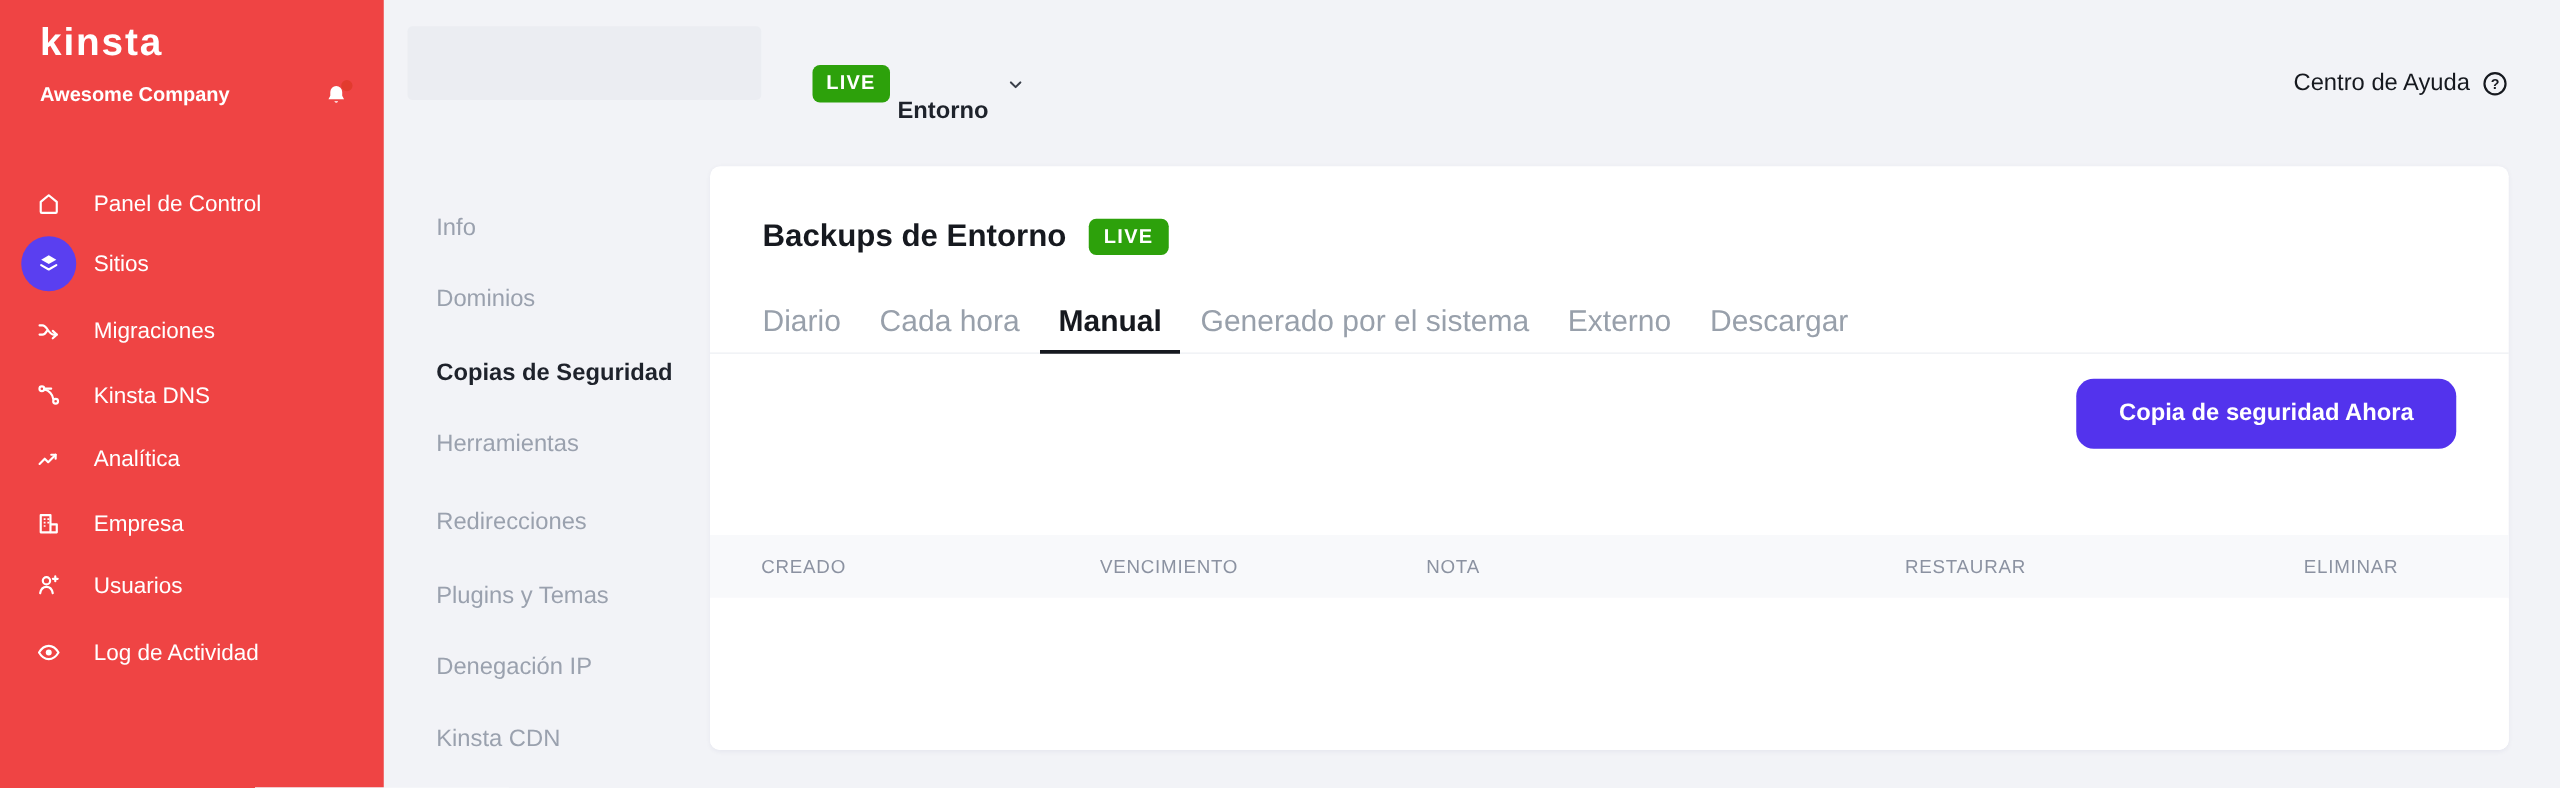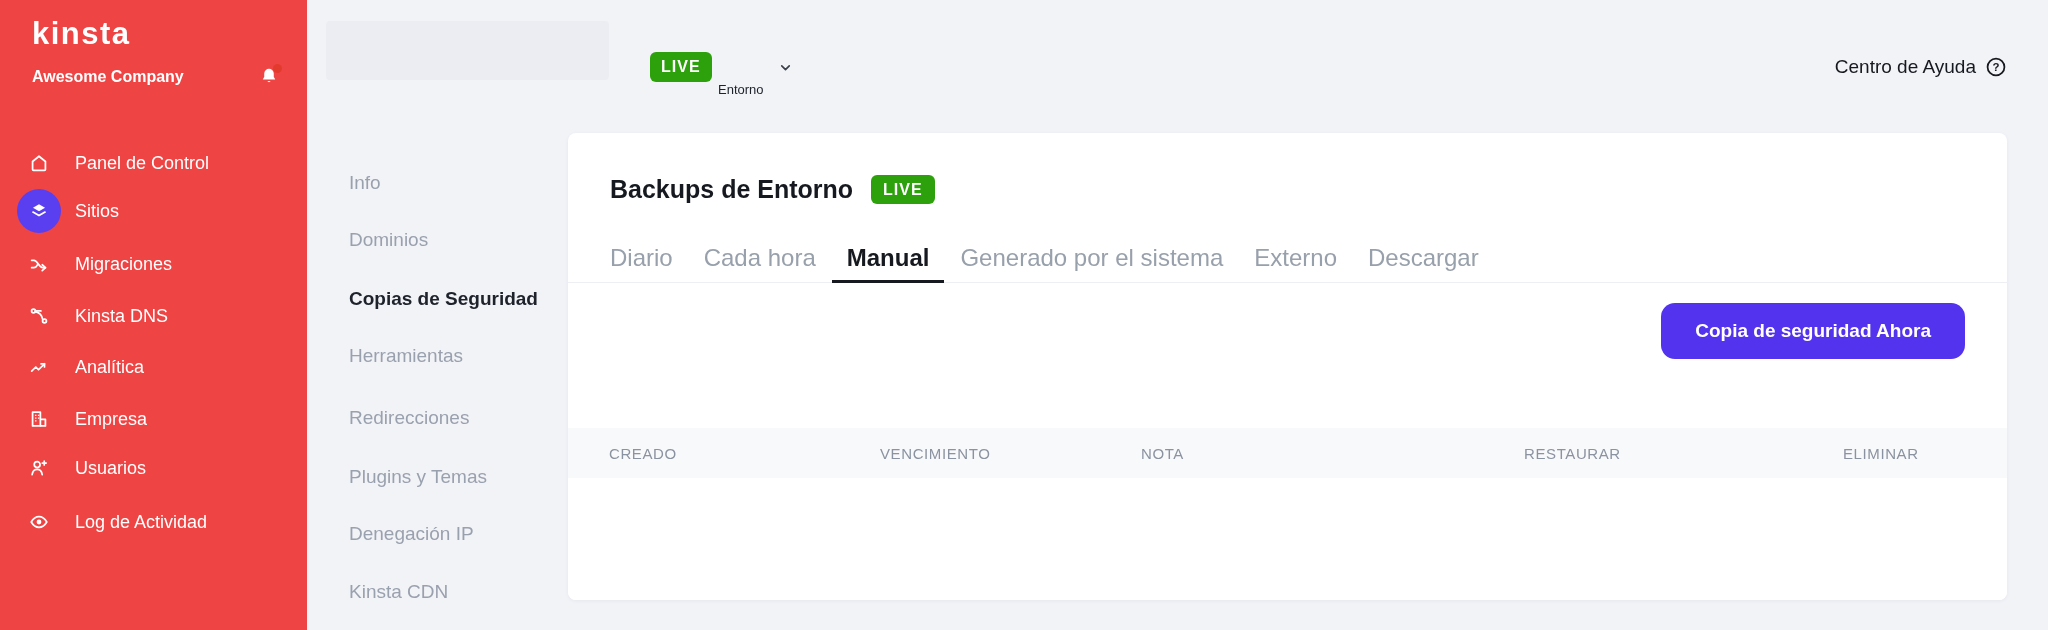--- a/index.html
+++ b/index.html
@@ -21,21 +21,21 @@
   
   .subnav{position:absolute;left:307px;top:0;width:261px;height:630px;}
   .subnav-item{position:absolute;left:42px;height:30px;display:flex;align-items:center;font-size:19px;color:#9aa1ae;cursor:pointer;white-space:nowrap;}
   .subnav-item.active{color:#1e222b;font-weight:600;}
 
   
   .skeleton{position:absolute;left:326px;top:21px;width:283px;height:59px;background:#ebedf2;border-radius:4px;}
   .badge{display:inline-flex;align-items:center;justify-content:center;background:#2da10b;color:#fff;font-weight:700;border-radius:6px;letter-spacing:1px;}
   .live-top{position:absolute;left:650px;top:52px;height:30px;padding:0 11px;font-size:16px;}
   .env-row{position:absolute;left:718px;top:52px;height:30px;display:flex;align-items:center;gap:14px;cursor:pointer;}
-  .env-label{font-size:13px;font-weight:400;color:#1e222b;margin-top:44px;}
+  .env-label{font-size:19px;font-weight:700;color:#1e222b;margin-top:44px;}
   .help-row{position:absolute;right:41px;top:52px;height:30px;display:flex;align-items:center;gap:9px;cursor:pointer;}
   .help-label{font-size:19px;color:#16191f;}
 
   
   .card{position:absolute;left:568px;top:133px;width:1439px;height:467px;background:#fff;border-radius:8px;box-shadow:0 1px 4px rgba(20,22,107,0.05);}
   .title-row{position:absolute;left:42px;top:42px;display:flex;align-items:center;gap:18px;}
   .card-title{font-size:25px;font-weight:700;color:#16191f;}
   .live-title{height:29px;padding:0 12px;font-size:16px;}
   .tabs{position:absolute;left:0;right:0;top:100px;height:50px;border-bottom:1px solid #edeff3;display:flex;align-items:stretch;gap:31px;padding-left:42px;box-sizing:border-box;}
   .tab{display:flex;align-items:center;position:relative;font-size:24px;color:#98a0ab;cursor:pointer;white-space:nowrap;}

